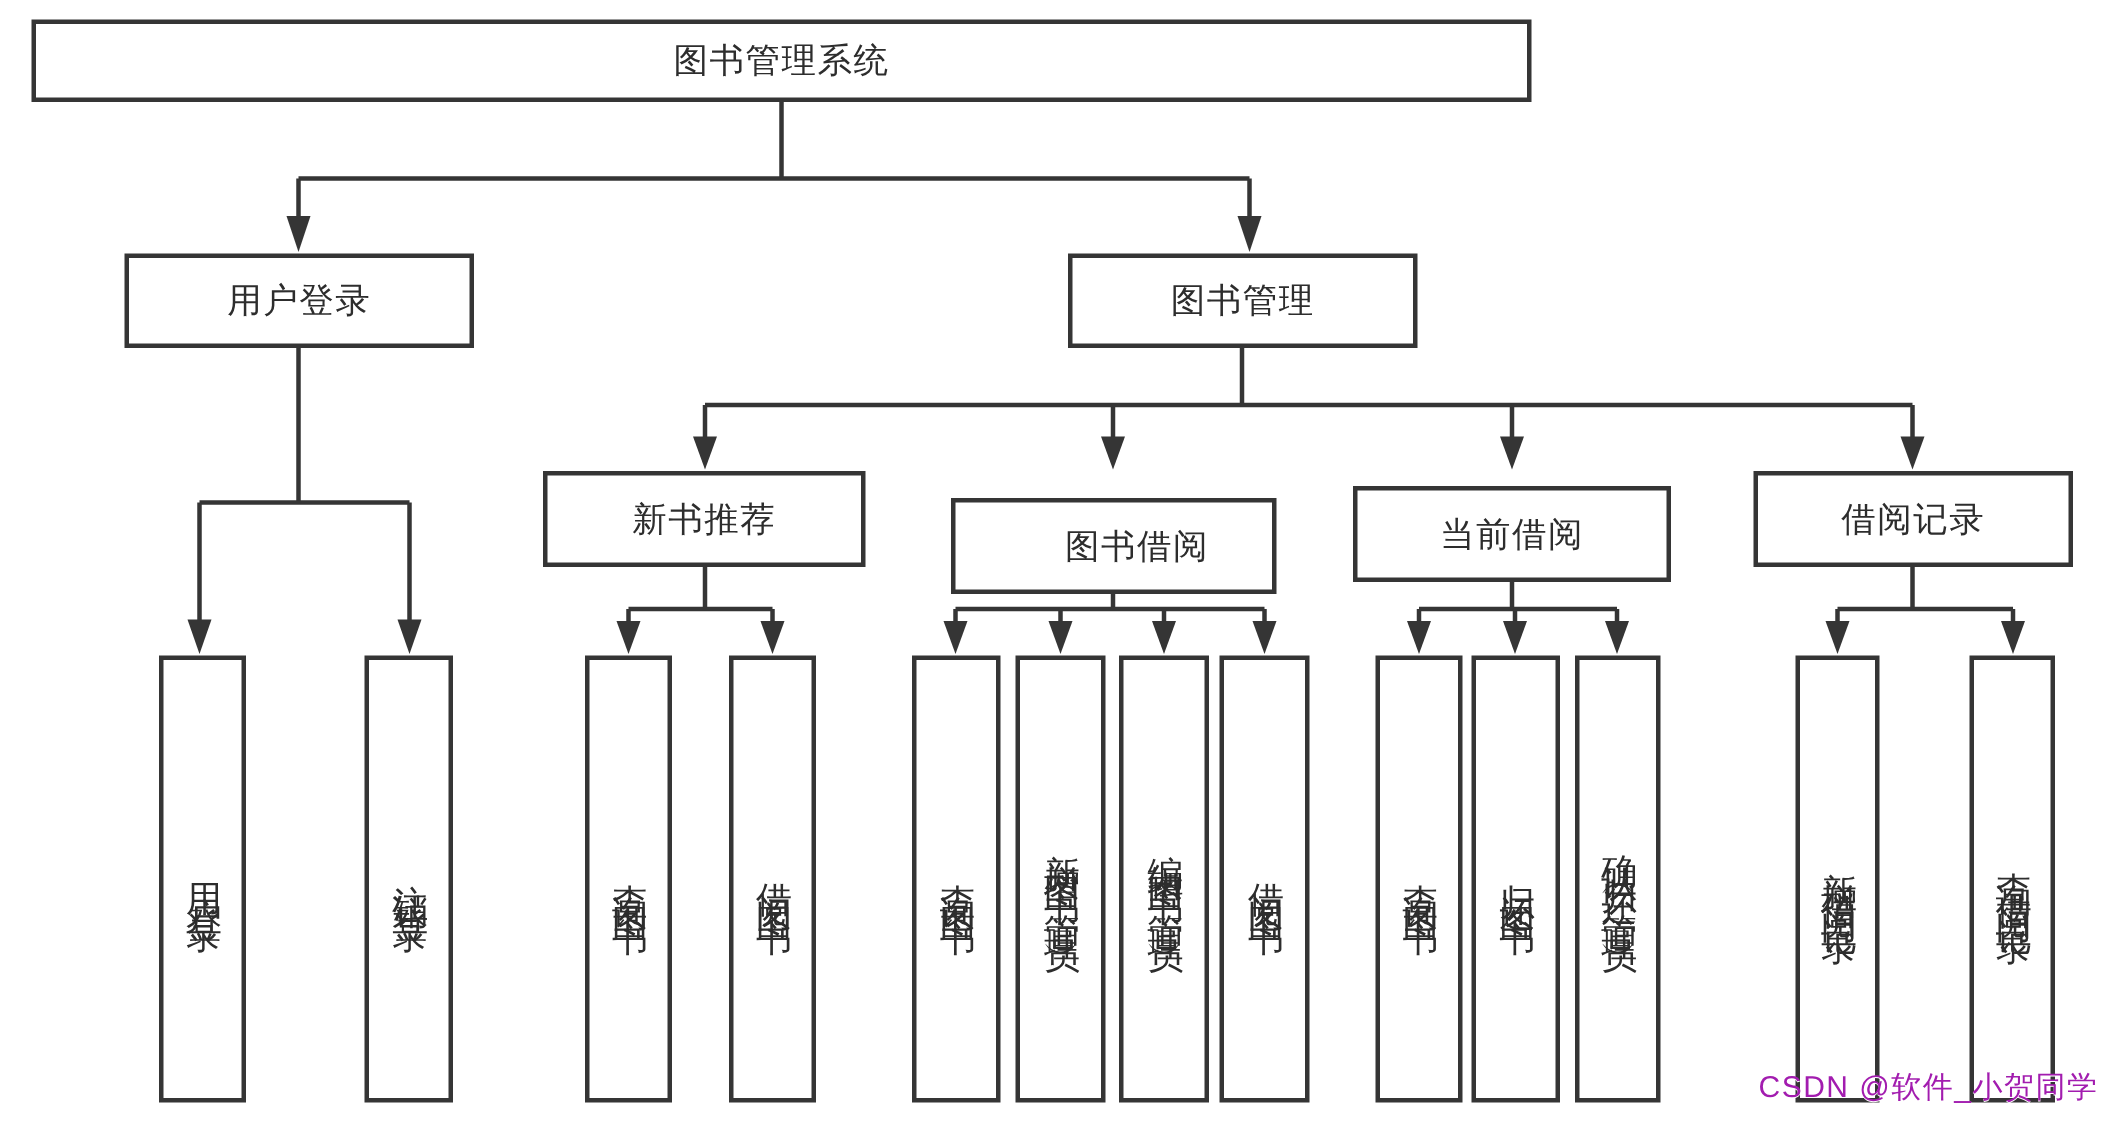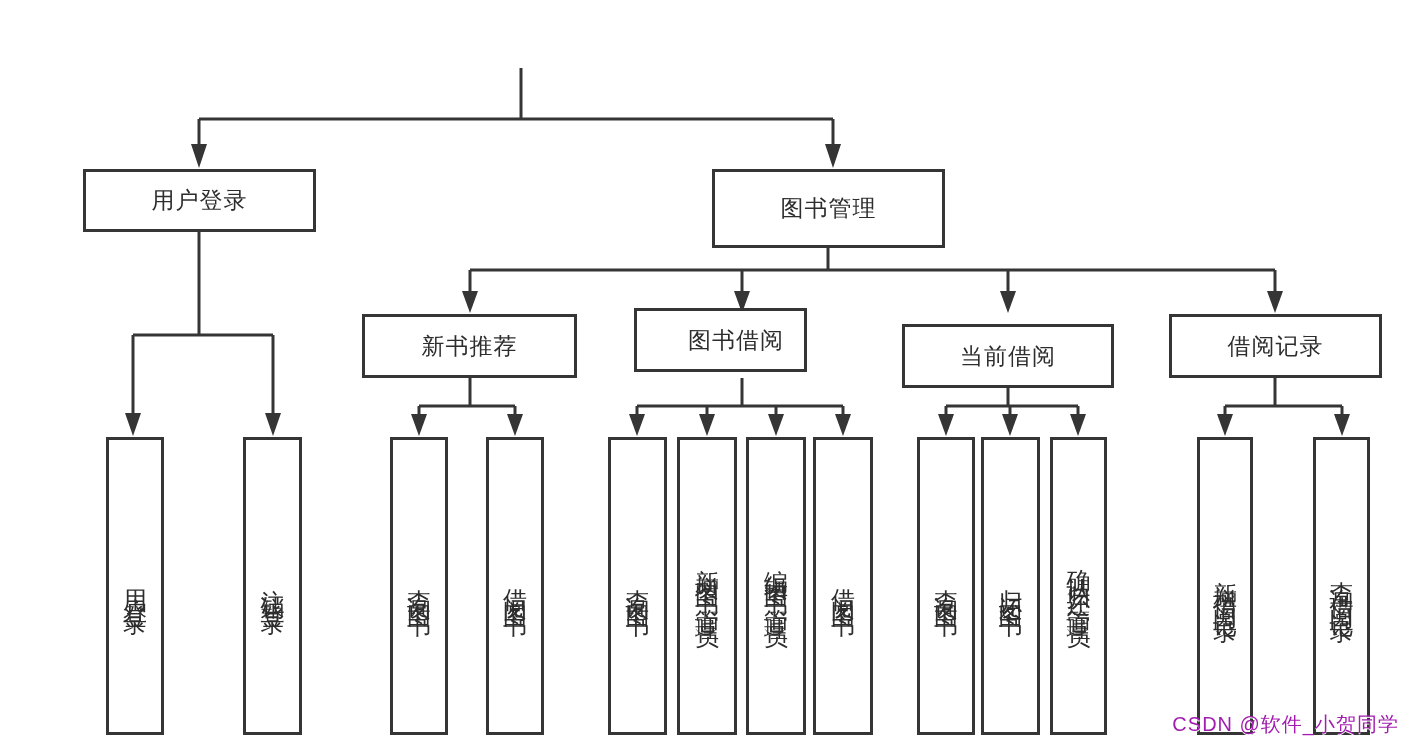--- a/index.html
+++ b/index.html
@@ -108,32 +108,35 @@
 
       <path d="M938 414 L954 414 L946 436 Z"></path>
       <path d="M1002 414 L1018 414 L1010 436 Z"></path>
       <path d="M1070 414 L1086 414 L1078 436 Z"></path>
 
       <path d="M1217 414 L1233 414 L1225 436 Z"></path>
       <path d="M1334 414 L1350 414 L1342 436 Z"></path>
     </g>
   </svg>
 
+  <div class="box h" style="left:21px;top:13px;width:1000px;height:55px;">
+    <span>图书管理系统</span>
+  </div>
 
   <div class="box h" style="left:83px;top:169px;width:233px;height:63px;">
     <span>用户登录</span>
   </div>
-  <div class="box h" style="left:712px;top:169px;width:233px;height:79px;">
+  <div class="box h" style="left:712px;top:169px;width:233px;height:63px;">
     <span>图书管理</span>
   </div>
 
   <div class="box h" style="left:362px;top:314px;width:215px;height:64px;">
     <span>新书推荐</span>
   </div>
-  <div class="box h" style="left:634px;top:308px;width:173px;height:64px;padding-left:31px;">
+  <div class="box h" style="left:634px;top:332px;width:217px;height:64px;padding-left:31px;">
     <span>图书借阅</span>
   </div>
   <div class="box h" style="left:902px;top:324px;width:212px;height:64px;">
     <span>当前借阅</span>
   </div>
   <div class="box h" style="left:1169px;top:314px;width:213px;height:64px;">
     <span>借阅记录</span>
   </div>
 
   <div class="box v" style="left:106px;top:437px;width:58px;height:298px;">

